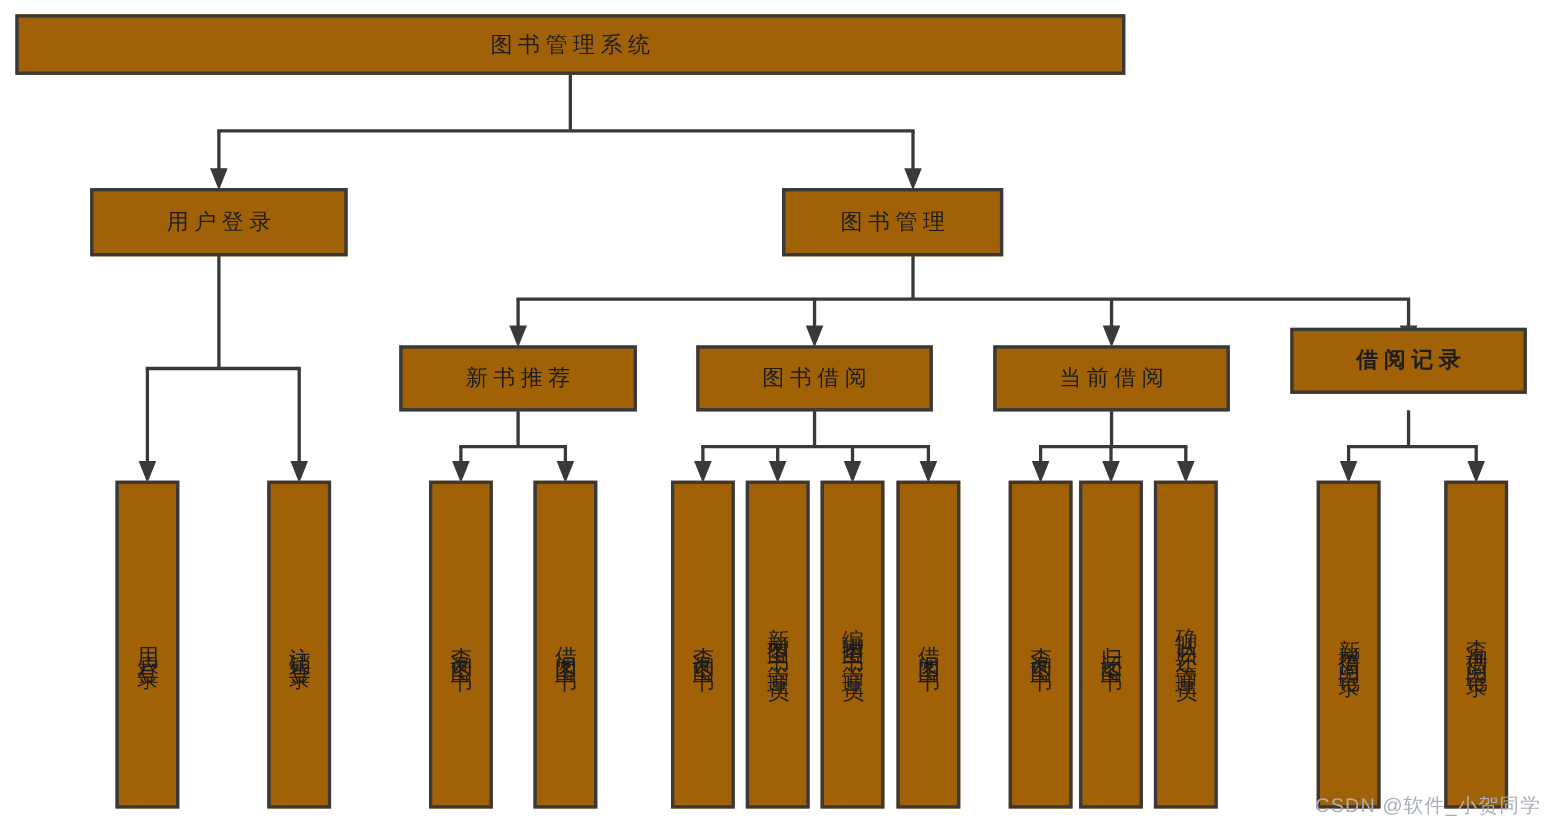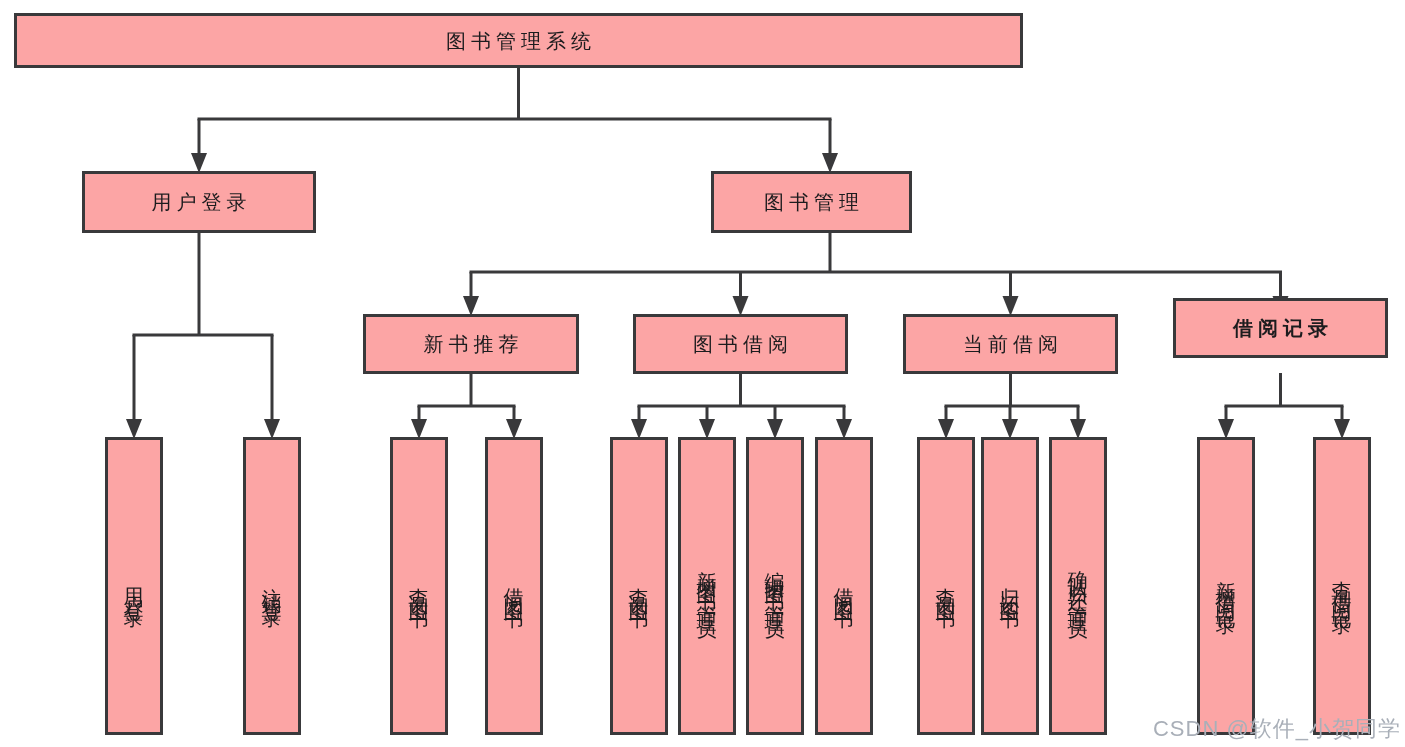--- a/index.html
+++ b/index.html
@@ -14,21 +14,21 @@
     position: relative; overflow: hidden;
     font-family: "Liberation Sans", "DejaVu Sans", sans-serif;
   }
   .canvas { position: absolute; left: 0; top: 0; width: 1405px; height: 747px; }
   svg.connector-layer { position: absolute; left: 0; top: 0; }
   svg.connector-layer line { stroke: var(--stroke); stroke-width: 3; }
   svg.connector-layer polygon { fill: var(--stroke); }
   .node-layer { position: absolute; left: 0; top: 0; width: 100%; height: 100%; }
   .node {
     position: absolute;
-    background: #fca5a5;
+    background: #a16207;
     border: 3px solid var(--stroke);
     display: flex; align-items: center; justify-content: center;
     color: var(--text);
   }
   .node .lbl {
     font-size: 20px;
     letter-spacing: 5px;
     text-indent: 5px;
     line-height: 1.2;
     white-space: nowrap;
@@ -37,21 +37,21 @@
     writing-mode: vertical-rl;
     text-orientation: mixed;
     letter-spacing: 7px;
     text-indent: 0;
     line-height: 1;
     white-space: normal;
   }
   .watermark {
     position: absolute;
     right: 4px; bottom: 3px;
-    font-size: 22px;
+    font-size: 18px;
     letter-spacing: 1px;
     color: var(--wm);
     z-index: 5;
   }
 </style>
 </head>
 <body>
 
 <div class="canvas">
   <svg class="connector-layer" width="1405" height="747" viewBox="0 0 1405 747" xmlns="http://www.w3.org/2000/svg">

